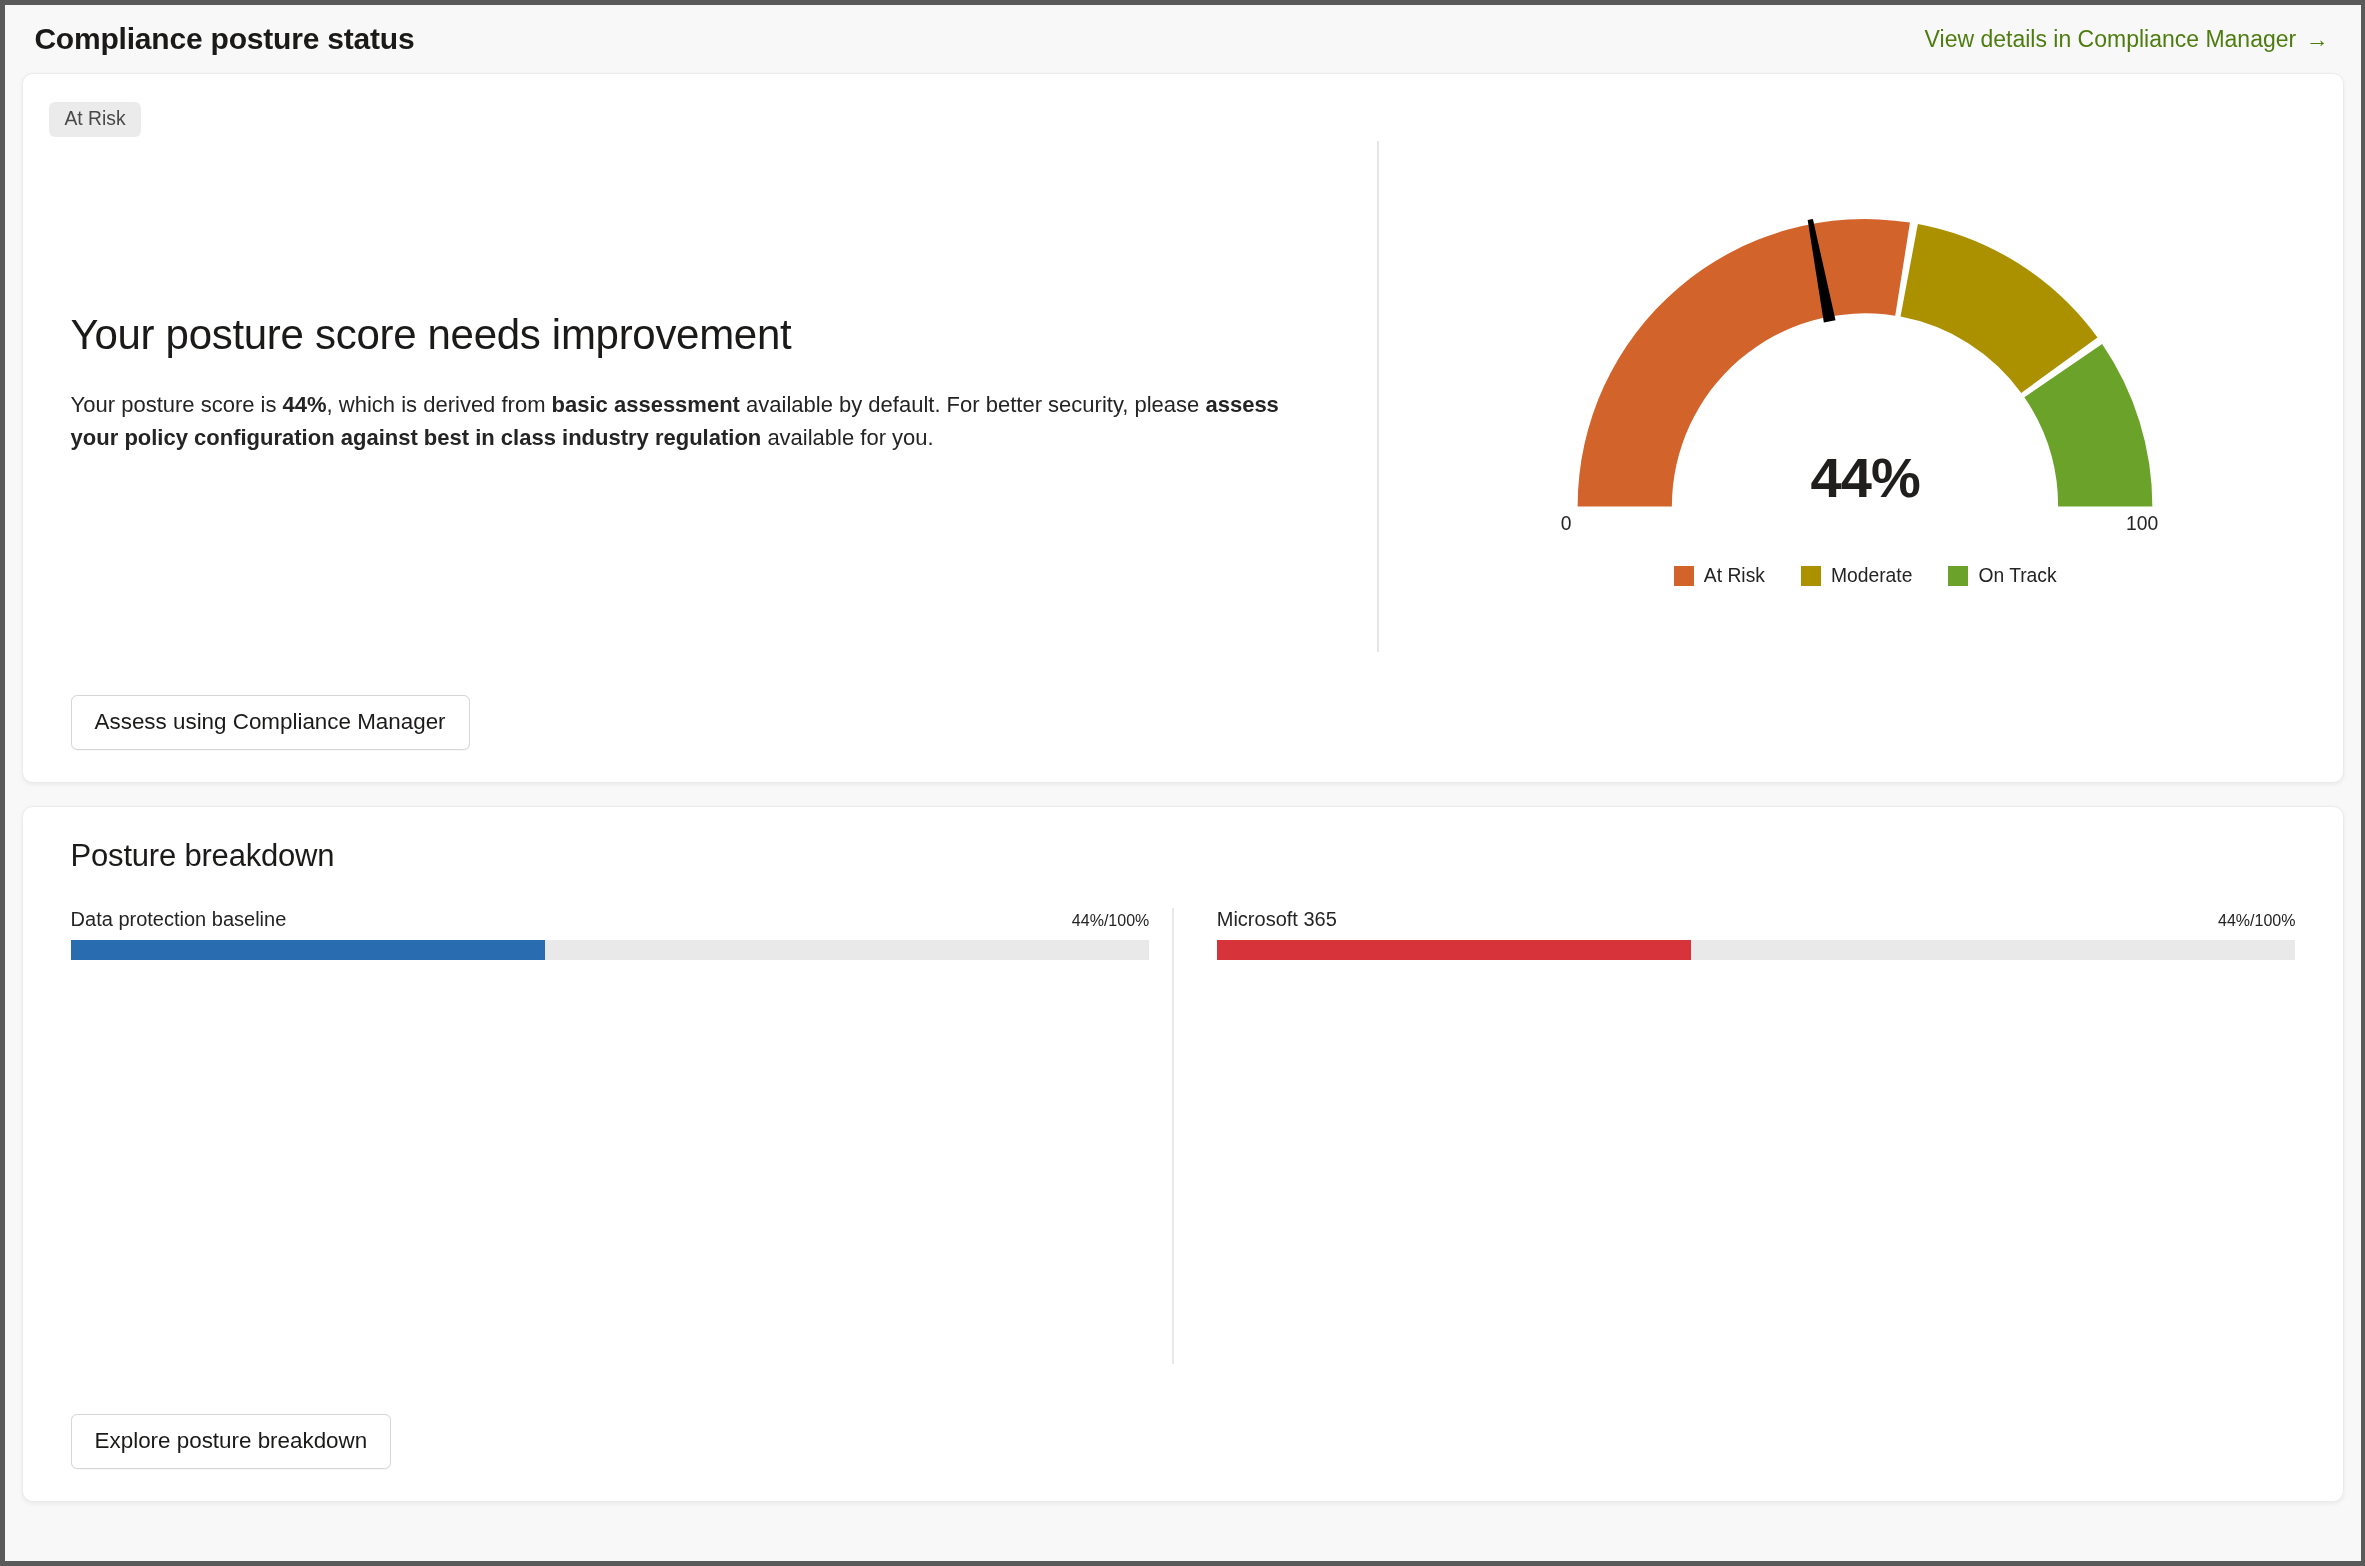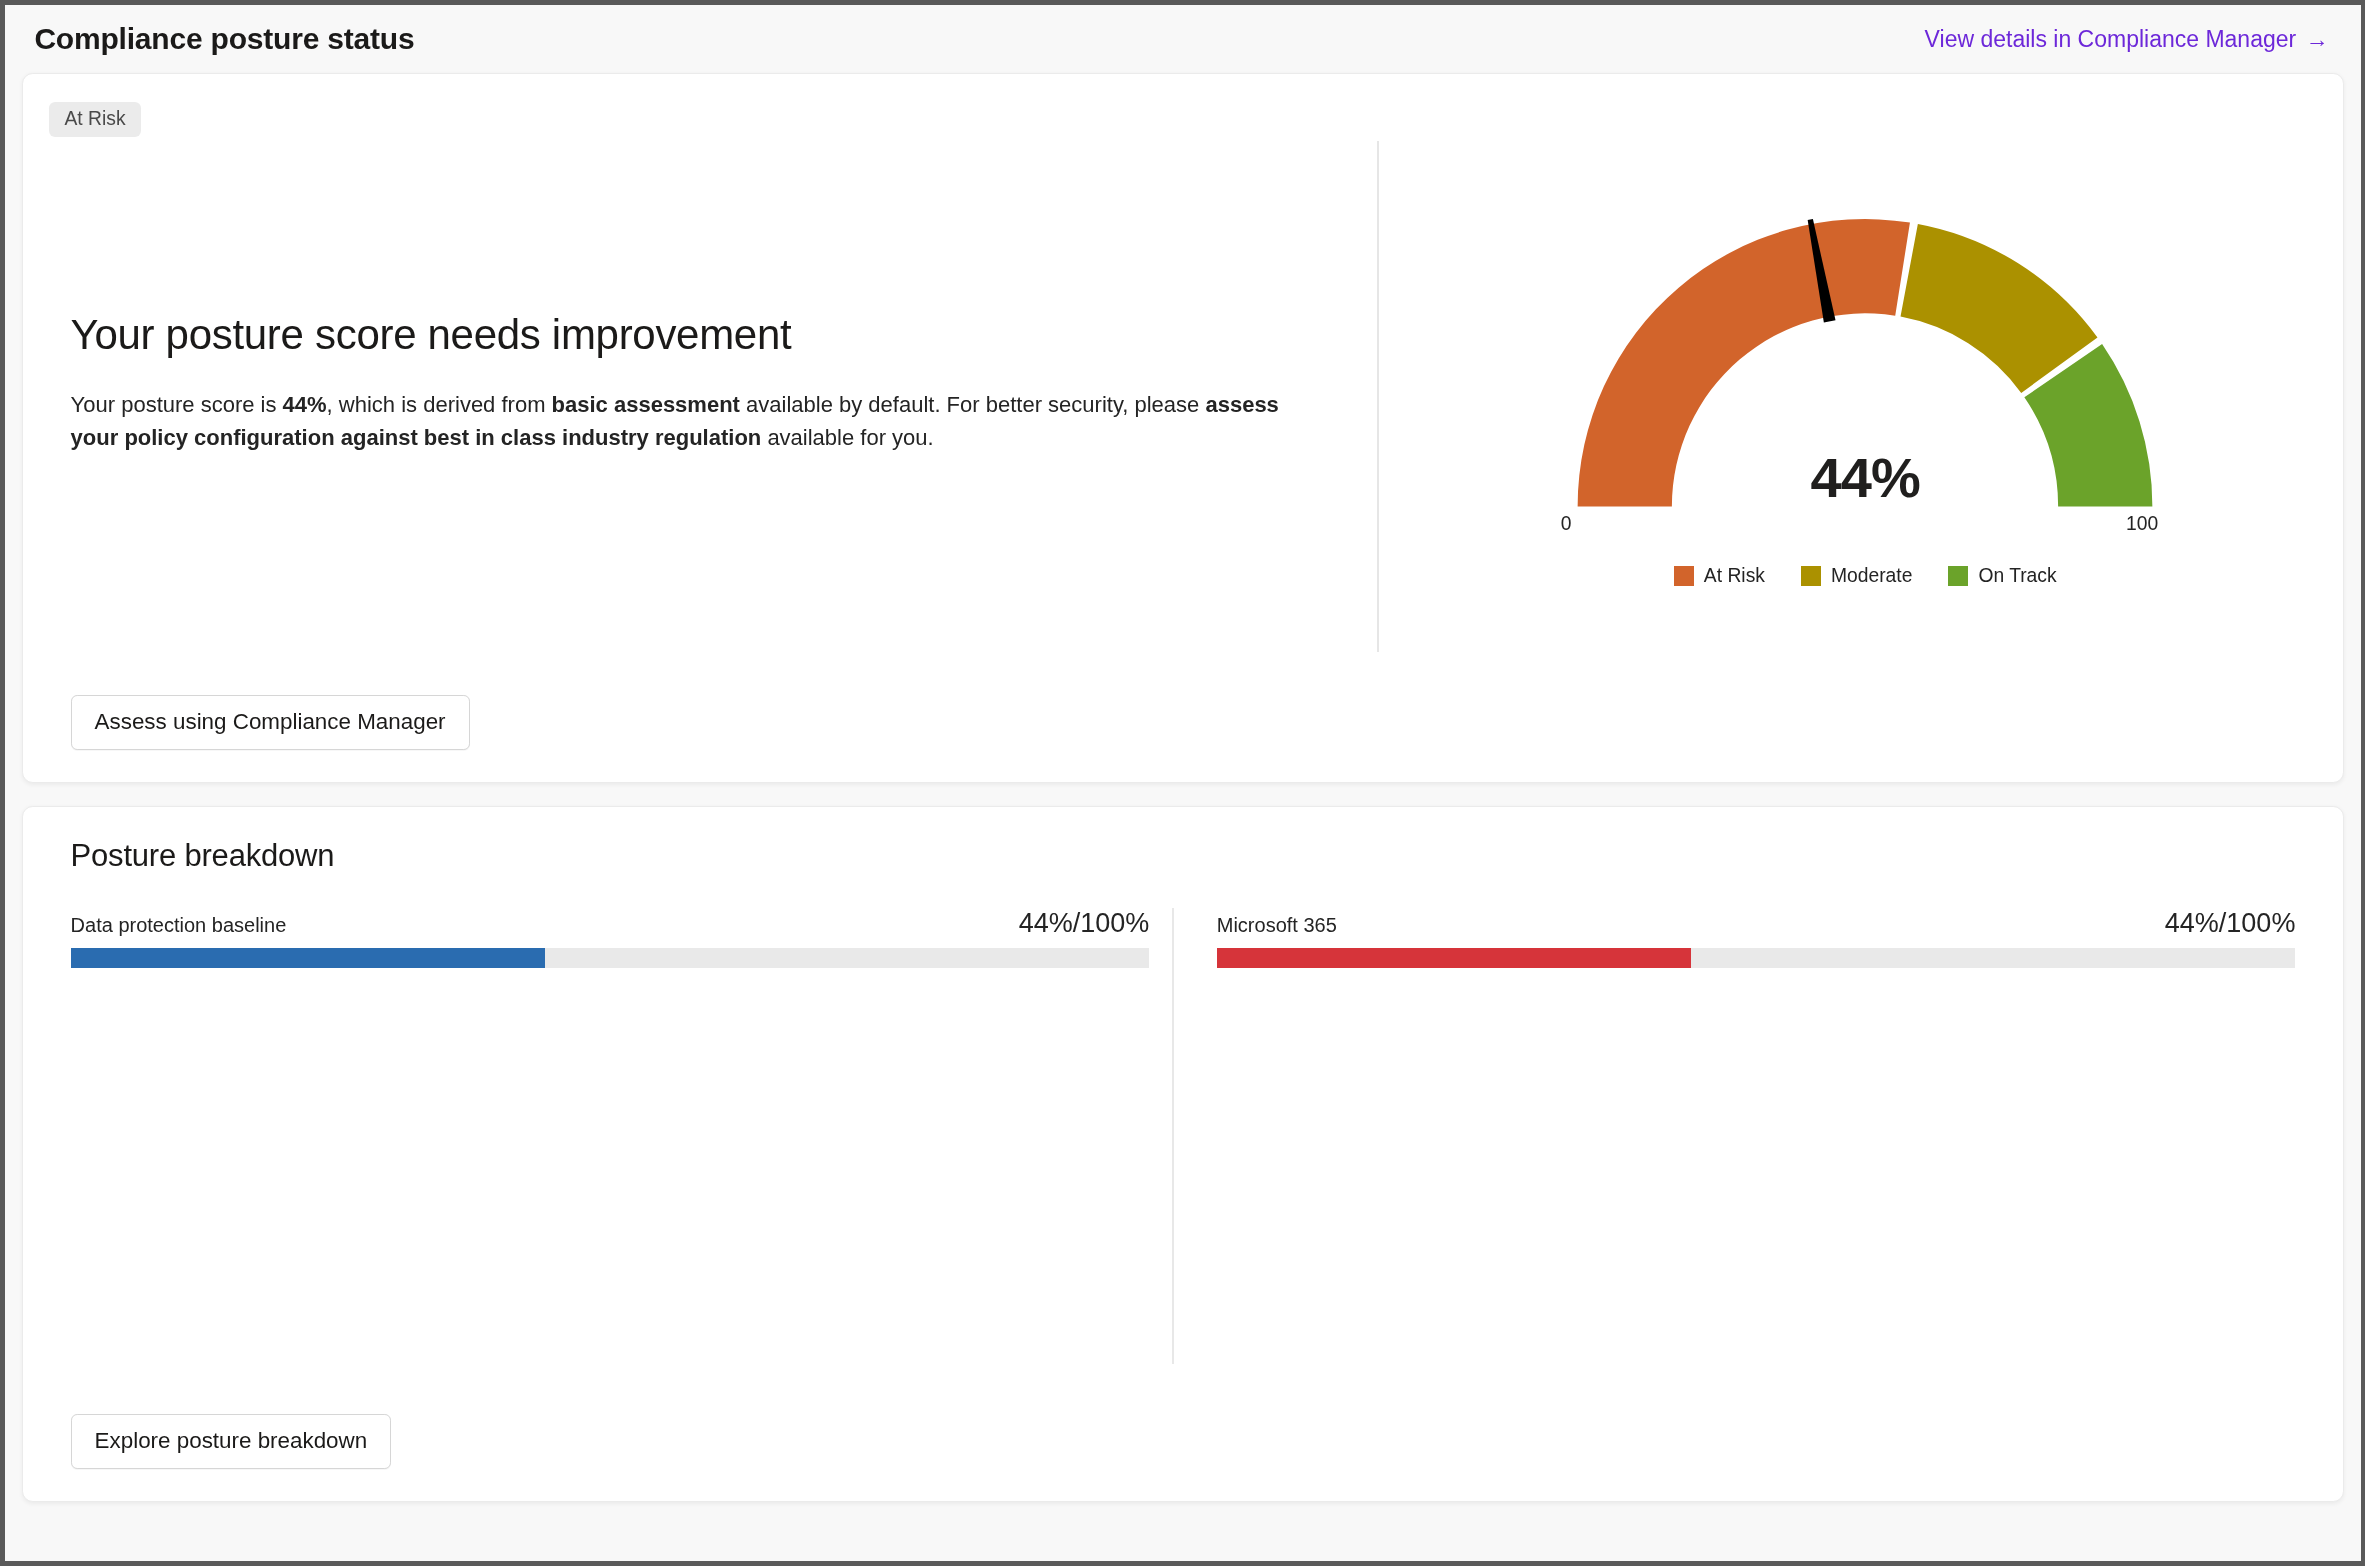--- a/index.html
+++ b/index.html
@@ -29,21 +29,21 @@
     flex: 0 0 auto;
   }
   .page-title {
     font-size: 30px;
     font-weight: 700;
     color: #1b1a19;
     letter-spacing: -0.2px;
   }
   .header-link {
     font-size: 23px;
-    color: #6d28d9;
+    color: #4d7c0f;
     display: flex;
     align-items: center;
     gap: 9.3px;
     cursor: pointer;
     white-space: nowrap;
   }
   .header-link .arrow-icon { font-size: 23px; line-height: 1; }
 
   
   .card {
@@ -196,21 +196,21 @@
     flex: 0 0 1.5px;
     margin: 0 0 18.6px 0;
   }
   .bar-head {
     display: flex;
     justify-content: space-between;
     align-items: baseline;
     margin-bottom: 9.3px;
   }
   .bar-label { font-size: 20px; color: #242424; }
-  .bar-value { font-size: 27px; color: #242424; }
+  .bar-value { font-size: 16px; color: #242424; }
   .bar-track {
     width: 100%;
     height: 20px;
     background: #e9e9e9;
     overflow: hidden;
   }
   .bar-fill { height: 100%; }
 </style>
 </head>
 <body>

